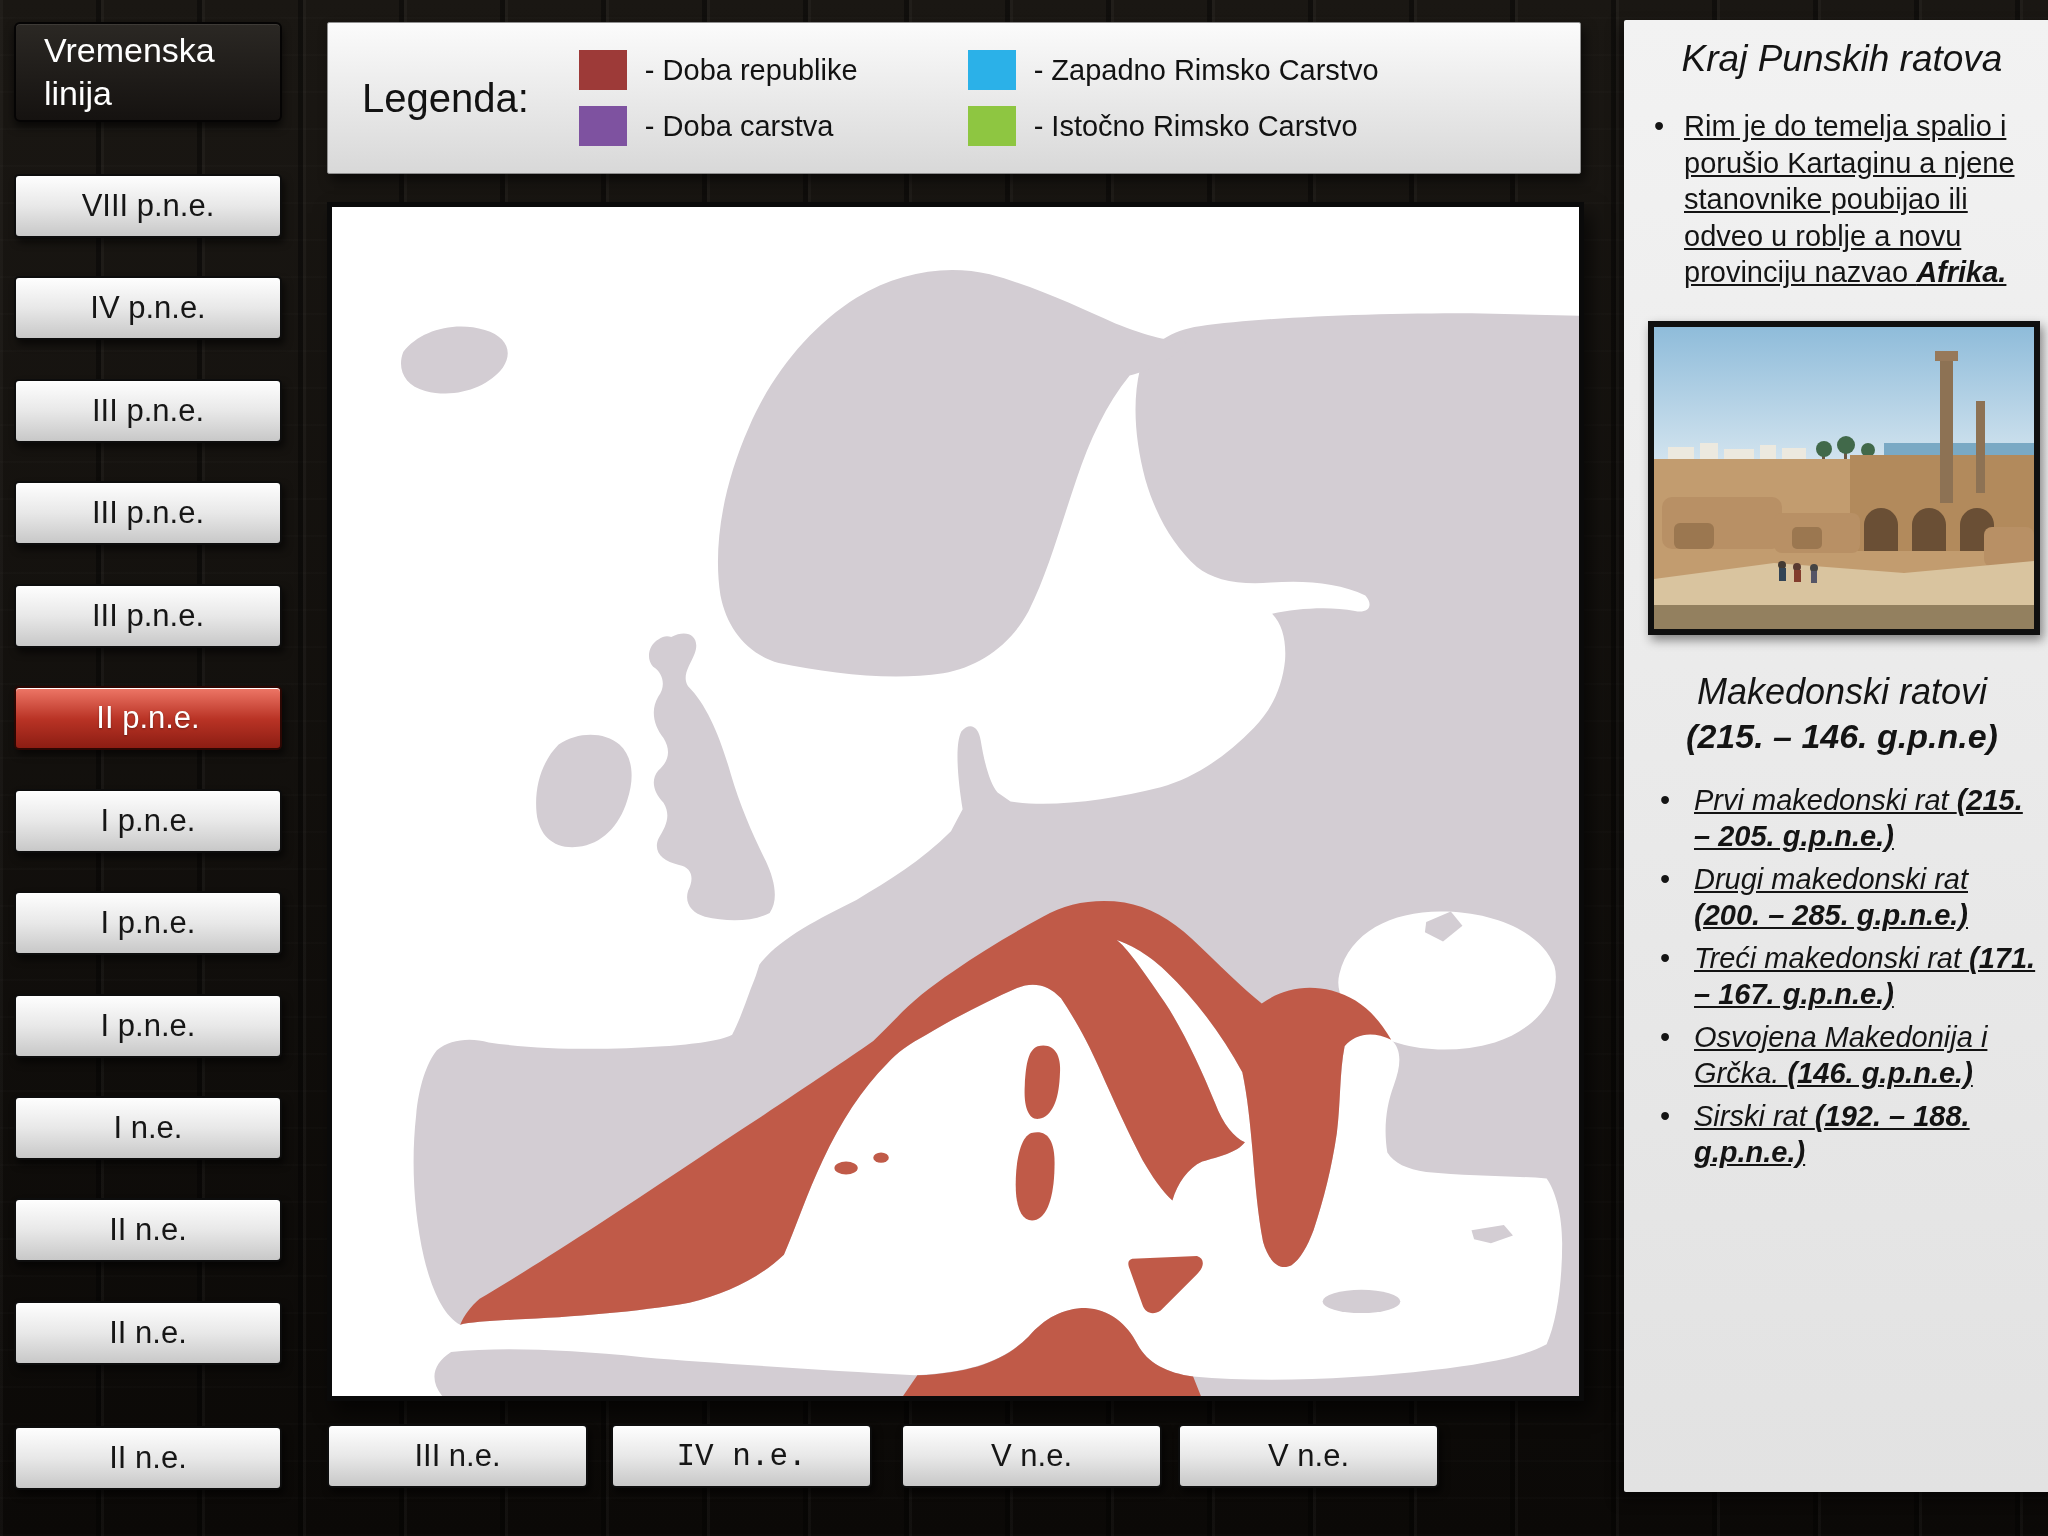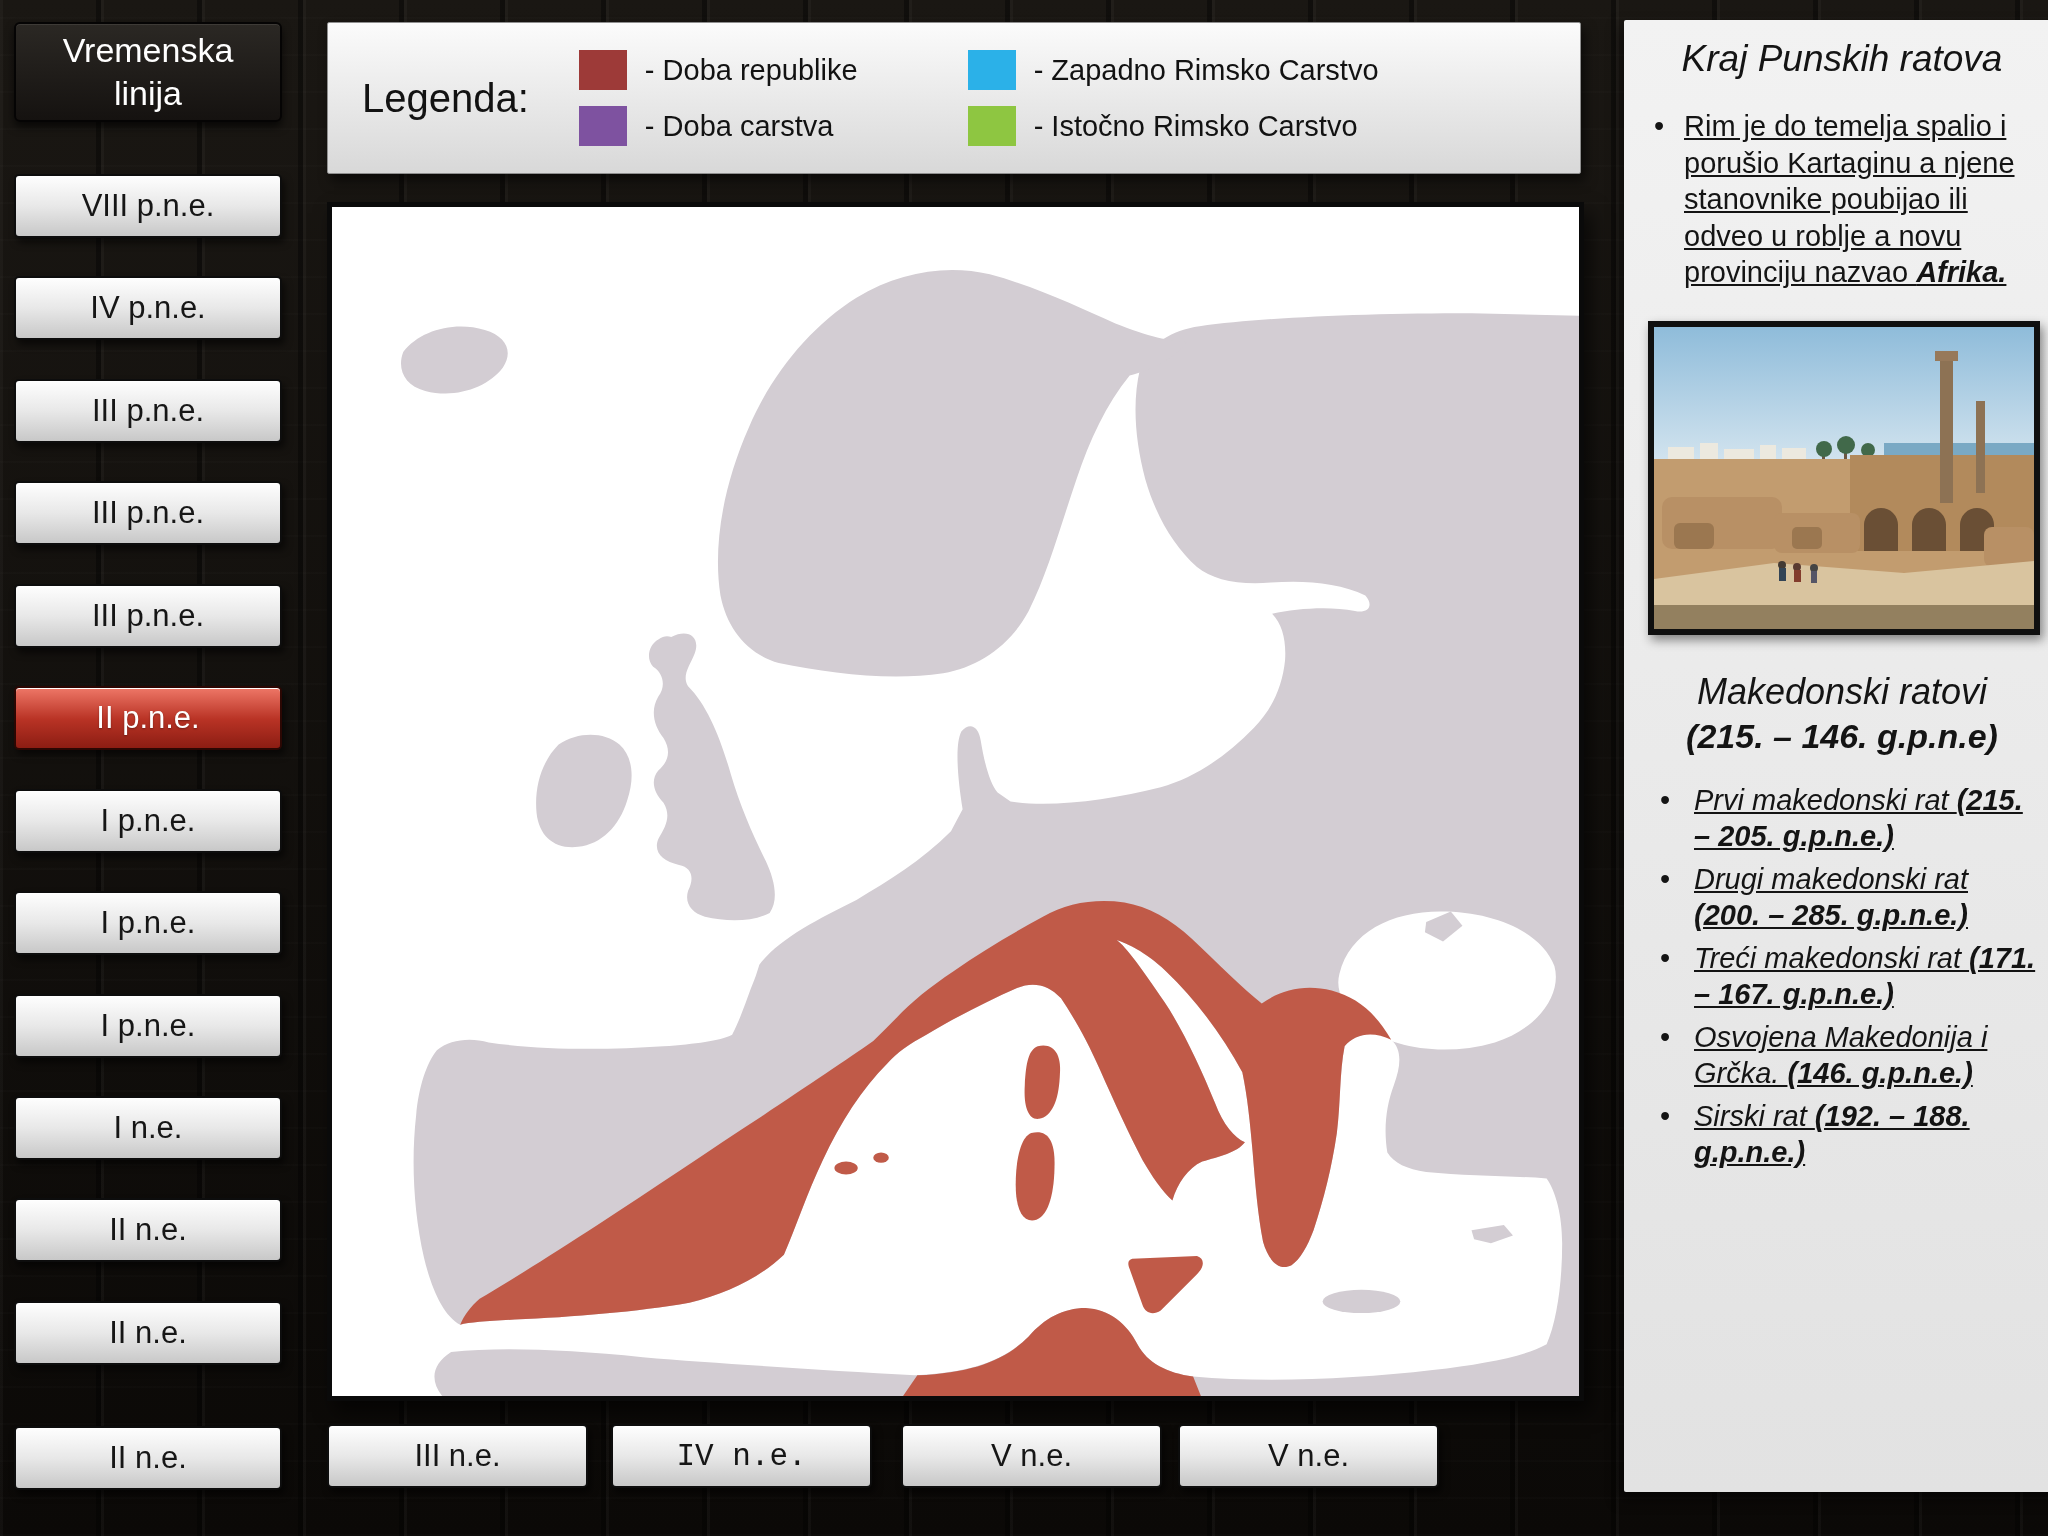--- a/index.html
+++ b/index.html
@@ -17,21 +17,21 @@
       repeating-linear-gradient(0deg, rgba(255,255,255,0.012) 0 2px, rgba(0,0,0,0) 2px 37px),
       linear-gradient(180deg,#1a1713,#0b0907);
   }
   
   .sidebar{position:absolute;left:14px;top:22px;width:268px;height:1470px;}
   .tl-header{
     position:absolute;left:0;top:0;width:268px;height:100px;box-sizing:border-box;
     background:linear-gradient(180deg,#2b2824,#151210);
     border:2px solid #050404;border-radius:6px;
     box-shadow:0 5px 9px rgba(0,0,0,.65), inset 0 1px 0 rgba(255,255,255,.09);
-    color:#ffffff;font-size:34px;line-height:43px;text-align:center;
+    color:#ffffff;font-size:34px;line-height:43px;text-align:left;
     display:flex;align-items:center;justify-content:center;padding:20px 28px;
   }
   .btn{
     position:absolute;display:flex;align-items:center;justify-content:center;
     background:linear-gradient(180deg,#fefefe 0%,#e8e8e8 50%,#c8c8c8 100%);
     border:2px solid #0d0d0d;border-radius:5px;box-sizing:border-box;
     box-shadow:3px 5px 7px rgba(0,0,0,.55), inset 0 1px 0 #ffffff;
     color:#161616;font-size:31px;cursor:pointer;white-space:nowrap;
   }
   .tl-btn{left:0;width:268px;height:64px;}

